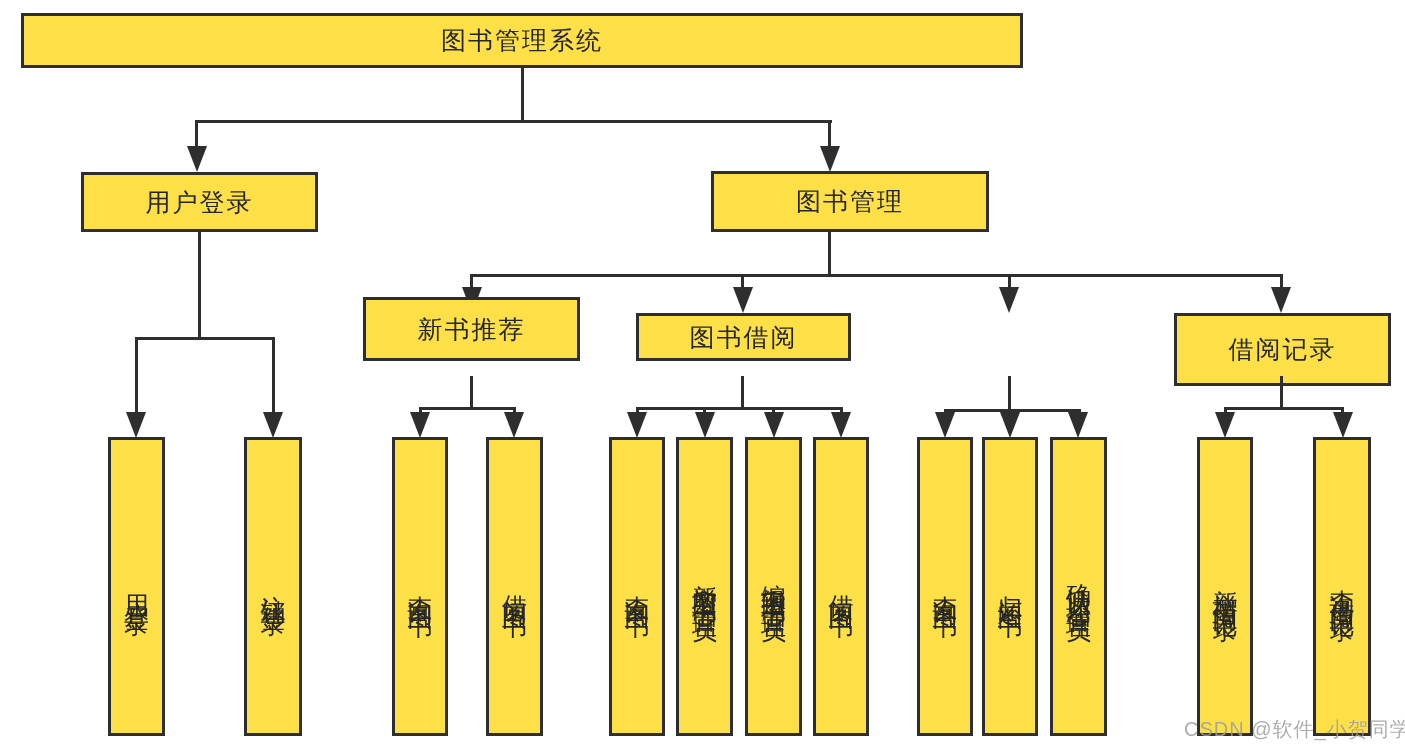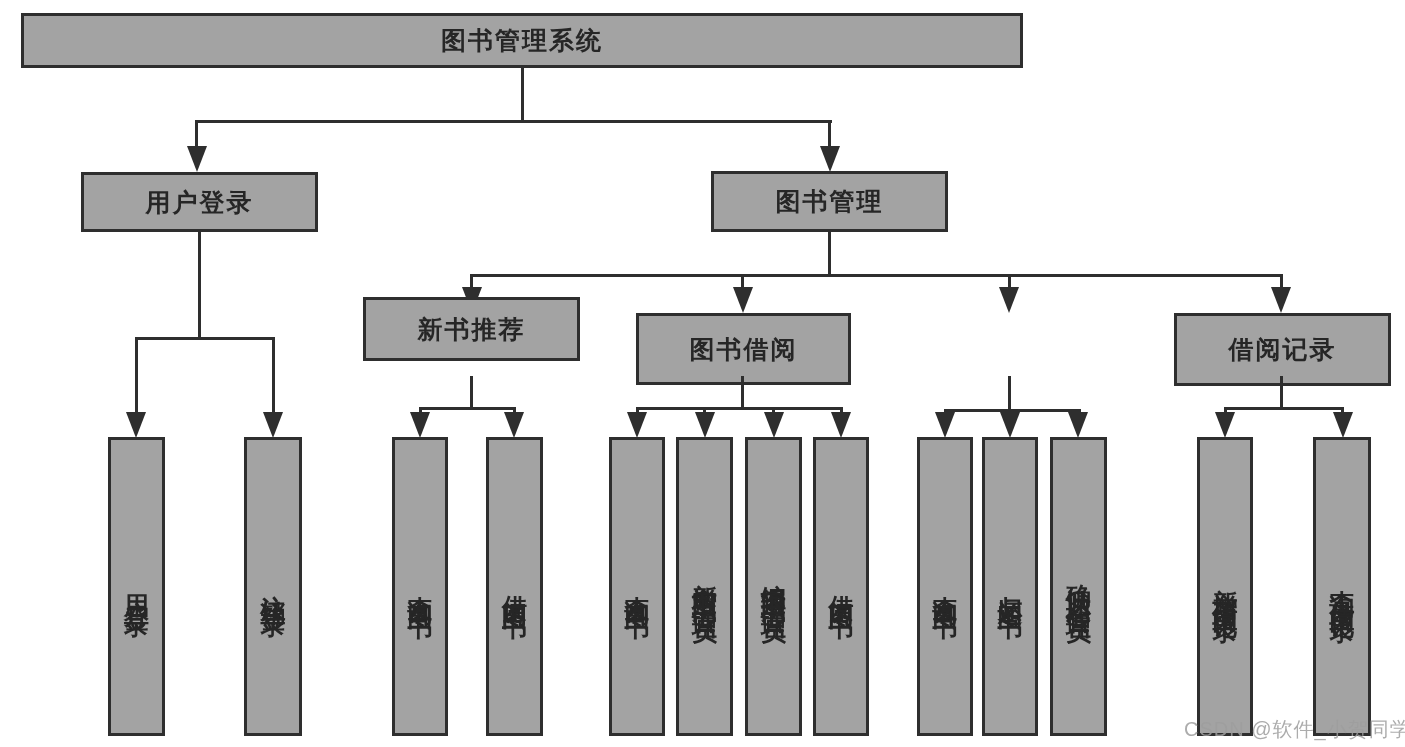--- a/index.html
+++ b/index.html
@@ -9,26 +9,25 @@
     width: 1405px;
     height: 747px;
     background: var(--bg-color, #ffffff);
     font-family: "Liberation Sans", "DejaVu Sans", sans-serif;
     overflow: hidden;
   }
   .box {
     position: absolute;
     box-sizing: border-box;
     border: 3px solid var(--line-color, #2e2e2e);
-    background: #a3a3a3;
+    background: #fde047;
     display: flex;
     align-items: center;
     justify-content: center;
     color: var(--text-color, #262626);
-    font-weight: bold;
   }
   .hbox {
     font-size: 25px;
     letter-spacing: 2px;
     white-space: nowrap;
   }
   .vbox {
     writing-mode: vertical-rl;
     text-orientation: mixed;
     font-size: 25px;
@@ -68,42 +67,42 @@
   <div class="box hbox" style="left:21px;top:13px;width:1002px;height:55px">图书管理系统</div>
 
   <div class="line" style="left:521px;top:68px;width:3px;height:54px"></div>
   <div class="line" style="left:195px;top:120px;width:637px;height:3px"></div>
   <div class="line" style="left:195px;top:120px;width:3px;height:32px"></div>
   <div class="line" style="left:828px;top:120px;width:3px;height:32px"></div>
   <div class="arrow" style="left:187px;top:146px"></div>
   <div class="arrow" style="left:820px;top:146px"></div>
 
   <div class="box hbox" style="left:81px;top:172px;width:237px;height:60px">用户登录</div>
-  <div class="box hbox" style="left:711px;top:171px;width:237px;height:61px">图书管理</div>
+  <div class="box hbox" style="left:711px;top:171px;width:278px;height:61px">图书管理</div>
 
   <div class="line" style="left:198px;top:232px;width:3px;height:107px"></div>
   <div class="line" style="left:135px;top:337px;width:140px;height:3px"></div>
   <div class="line" style="left:135px;top:337px;width:3px;height:82px"></div>
   <div class="line" style="left:272px;top:337px;width:3px;height:82px"></div>
   <div class="arrow" style="left:126px;top:412px"></div>
   <div class="arrow" style="left:263px;top:412px"></div>
 
   <div class="line" style="left:828px;top:232px;width:3px;height:45px"></div>
   <div class="line" style="left:470px;top:274px;width:813px;height:3px"></div>
   <div class="line" style="left:470px;top:274px;width:3px;height:18px"></div>
   <div class="line" style="left:741px;top:274px;width:3px;height:18px"></div>
   <div class="line" style="left:1008px;top:274px;width:3px;height:18px"></div>
   <div class="line" style="left:1280px;top:274px;width:3px;height:18px"></div>
   <div class="arrow" style="left:462px;top:287px"></div>
   <div class="arrow" style="left:733px;top:287px"></div>
   <div class="arrow" style="left:999px;top:287px"></div>
   <div class="arrow" style="left:1271px;top:287px"></div>
 
   <div class="box hbox" style="left:363px;top:297px;width:217px;height:64px">新书推荐</div>
-  <div class="box hbox" style="left:636px;top:313px;width:215px;height:72px">图书借阅</div>
+  <div class="box hbox" style="left:636px;top:313px;width:215px;height:48px">图书借阅</div>
   <div class="box hbox" style="left:1174px;top:313px;width:217px;height:73px">借阅记录</div>
 
   <div class="line" style="left:470px;top:376px;width:3px;height:33px"></div>
   <div class="line" style="left:419px;top:407px;width:97px;height:3px"></div>
   <div class="line" style="left:419px;top:407px;width:3px;height:12px"></div>
   <div class="line" style="left:513px;top:407px;width:3px;height:12px"></div>
   <div class="arrow" style="left:410px;top:412px"></div>
   <div class="arrow" style="left:504px;top:412px"></div>
 
   <div class="line" style="left:741px;top:376px;width:3px;height:33px"></div>

